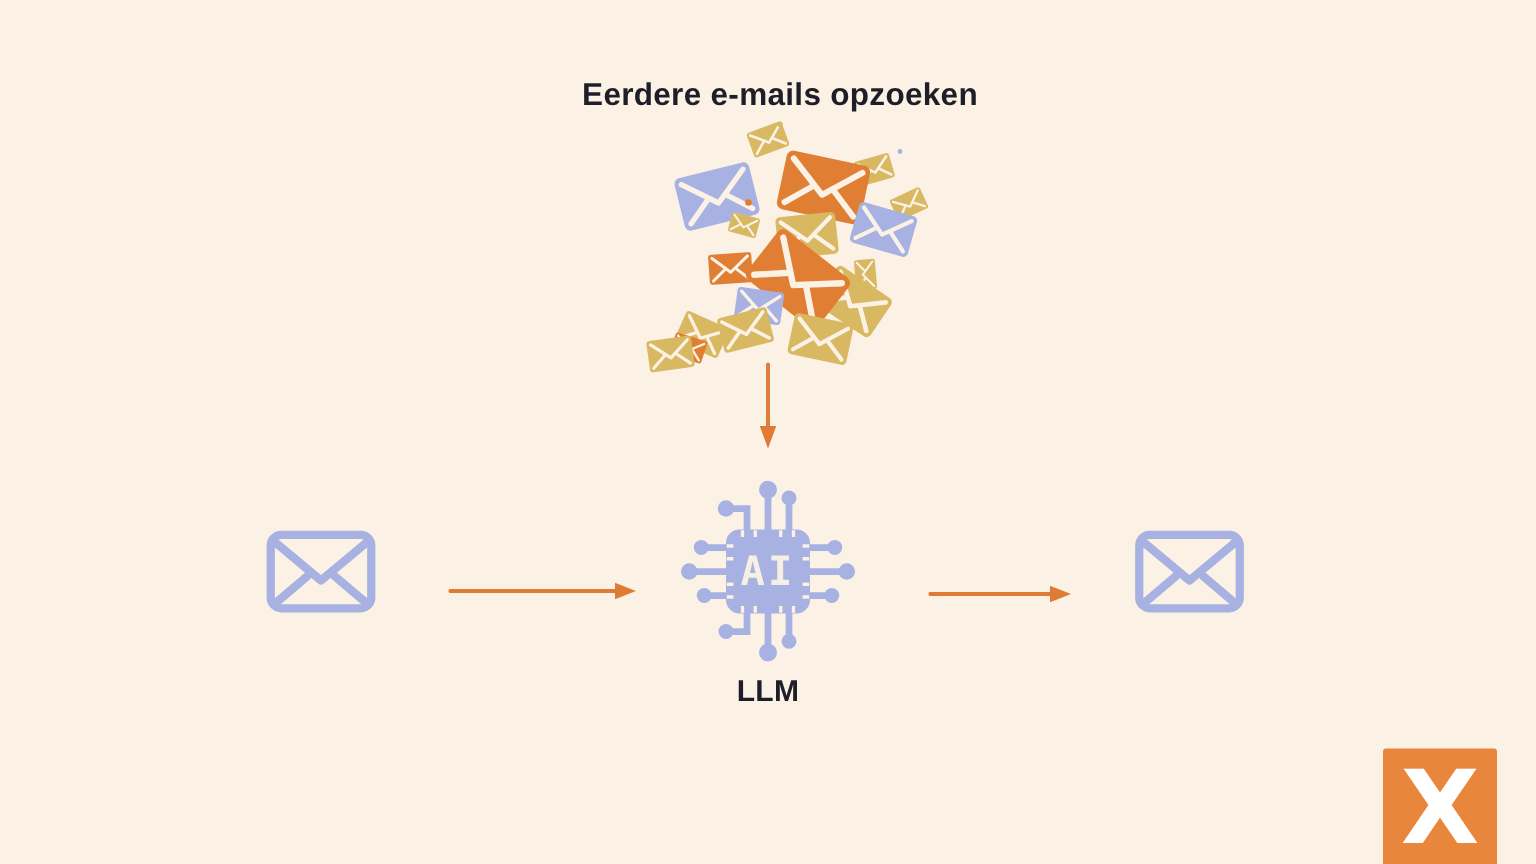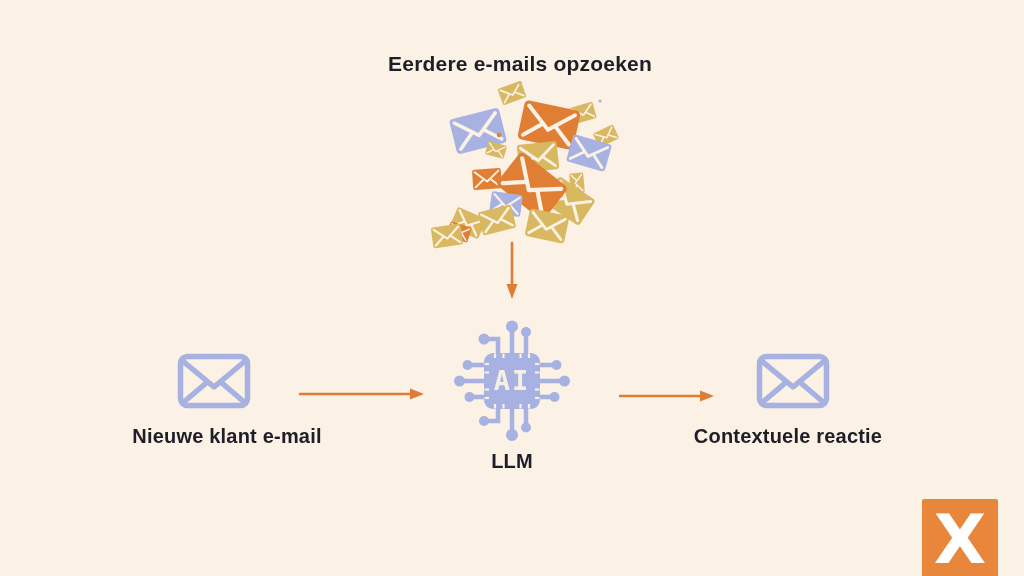--- a/index.html
+++ b/index.html
@@ -97,21 +97,20 @@
   <svg class="abs" style="left:504px;top:218px;" width="16" height="62" viewBox="0 0 16 62">
     <line class="arrow-line" x1="8" y1="2" x2="8" y2="45"></line>
     <polygon class="arrow-head" points="2.5,43 13.5,43 8,58"></polygon>
   </svg>
 
   <svg class="abs" style="left:177px;top:330px;" width="74" height="56" viewBox="0 0 74 56">
     <rect class="outline-env" x="3.5" y="3.5" width="67" height="49" rx="7"></rect>
     <path class="outline-env" d="M7,9 L37,34 L67,9"></path>
     <path class="outline-env" d="M8,48 L28,31 M66,48 L46,31"></path>
   </svg>
-  <div class="label" style="left:227px;top:402px;">Nieuwe klant e-mail</div>
 
   <svg class="abs" style="left:299px;top:363px;" width="126" height="16" viewBox="0 0 126 16">
     <line class="arrow-line" x1="1" y1="8" x2="113" y2="8"></line>
     <polygon class="arrow-head" points="111,2.5 111,13.5 125,8"></polygon>
   </svg>
 
   <svg class="abs" style="left:450px;top:296px;" width="124" height="124" viewBox="0 0 124 124">
 
     <path class="chip-trace" d="M48,34 V20 H38"></path>
       <circle class="chip-dot" cx="34" cy="20" r="5.5"></circle>
@@ -151,19 +150,18 @@
   <svg class="abs" style="left:619px;top:365px;" width="96" height="16" viewBox="0 0 96 16">
     <line class="arrow-line" x1="1" y1="8" x2="83" y2="8"></line>
     <polygon class="arrow-head" points="81,2.5 81,13.5 95,8"></polygon>
   </svg>
 
   <svg class="abs" style="left:756px;top:330px;" width="74" height="56" viewBox="0 0 74 56">
     <rect class="outline-env" x="3.5" y="3.5" width="67" height="49" rx="7"></rect>
     <path class="outline-env" d="M7,9 L37,34 L67,9"></path>
     <path class="outline-env" d="M8,48 L28,31 M66,48 L46,31"></path>
   </svg>
-  <div class="label" style="left:788px;top:402px;">Contextuele reactie</div>
 
   <div class="logo">
     <span class="logo-x">X</span>
   </div>
 
 </div>
 
 </body></html>

